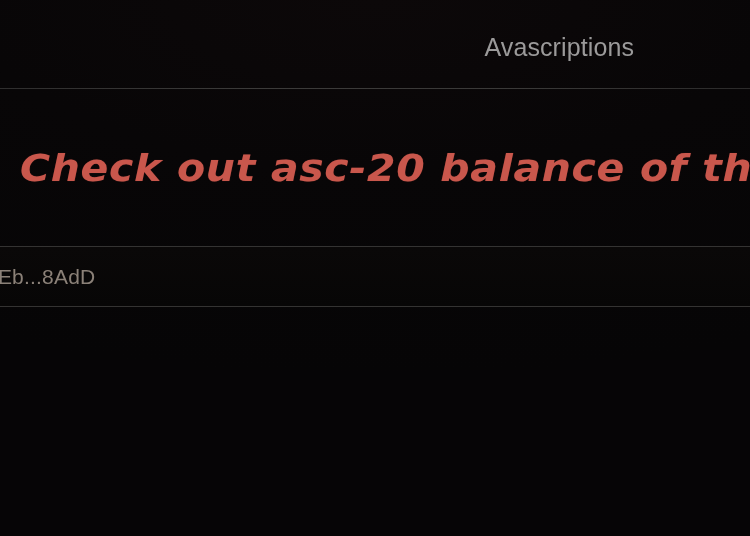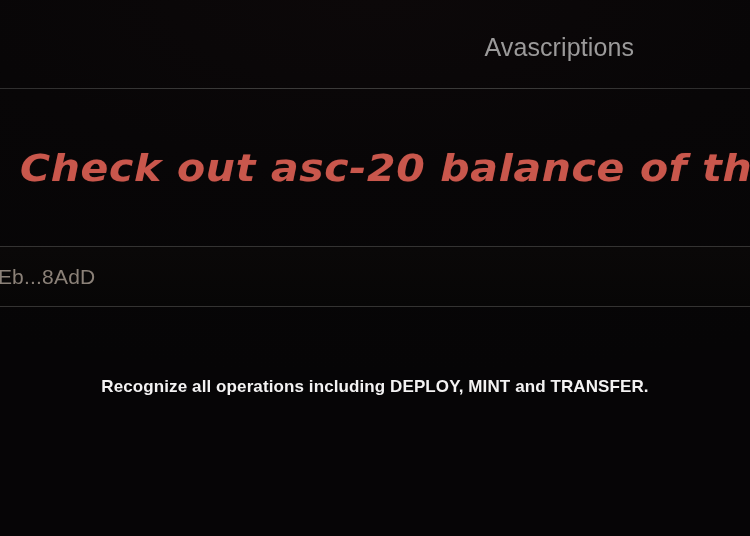--- a/index.html
+++ b/index.html
@@ -150,17 +150,14 @@
   <div class="divider-top"></div>
 
   <div class="hero">
     <div class="hero-title">Check out asc-20 balance of the address.</div>
   </div>
 
   <div class="address-field">
     <span class="address-text">9Eb...8AdD</span>
   </div>
 
-  <div class="caption-wrap">
-    <div class="caption">Recognize all operations including DEPLOY, MINT and TRANSFER.</div>
-  </div>
 
 </div>
 
 </body></html>

